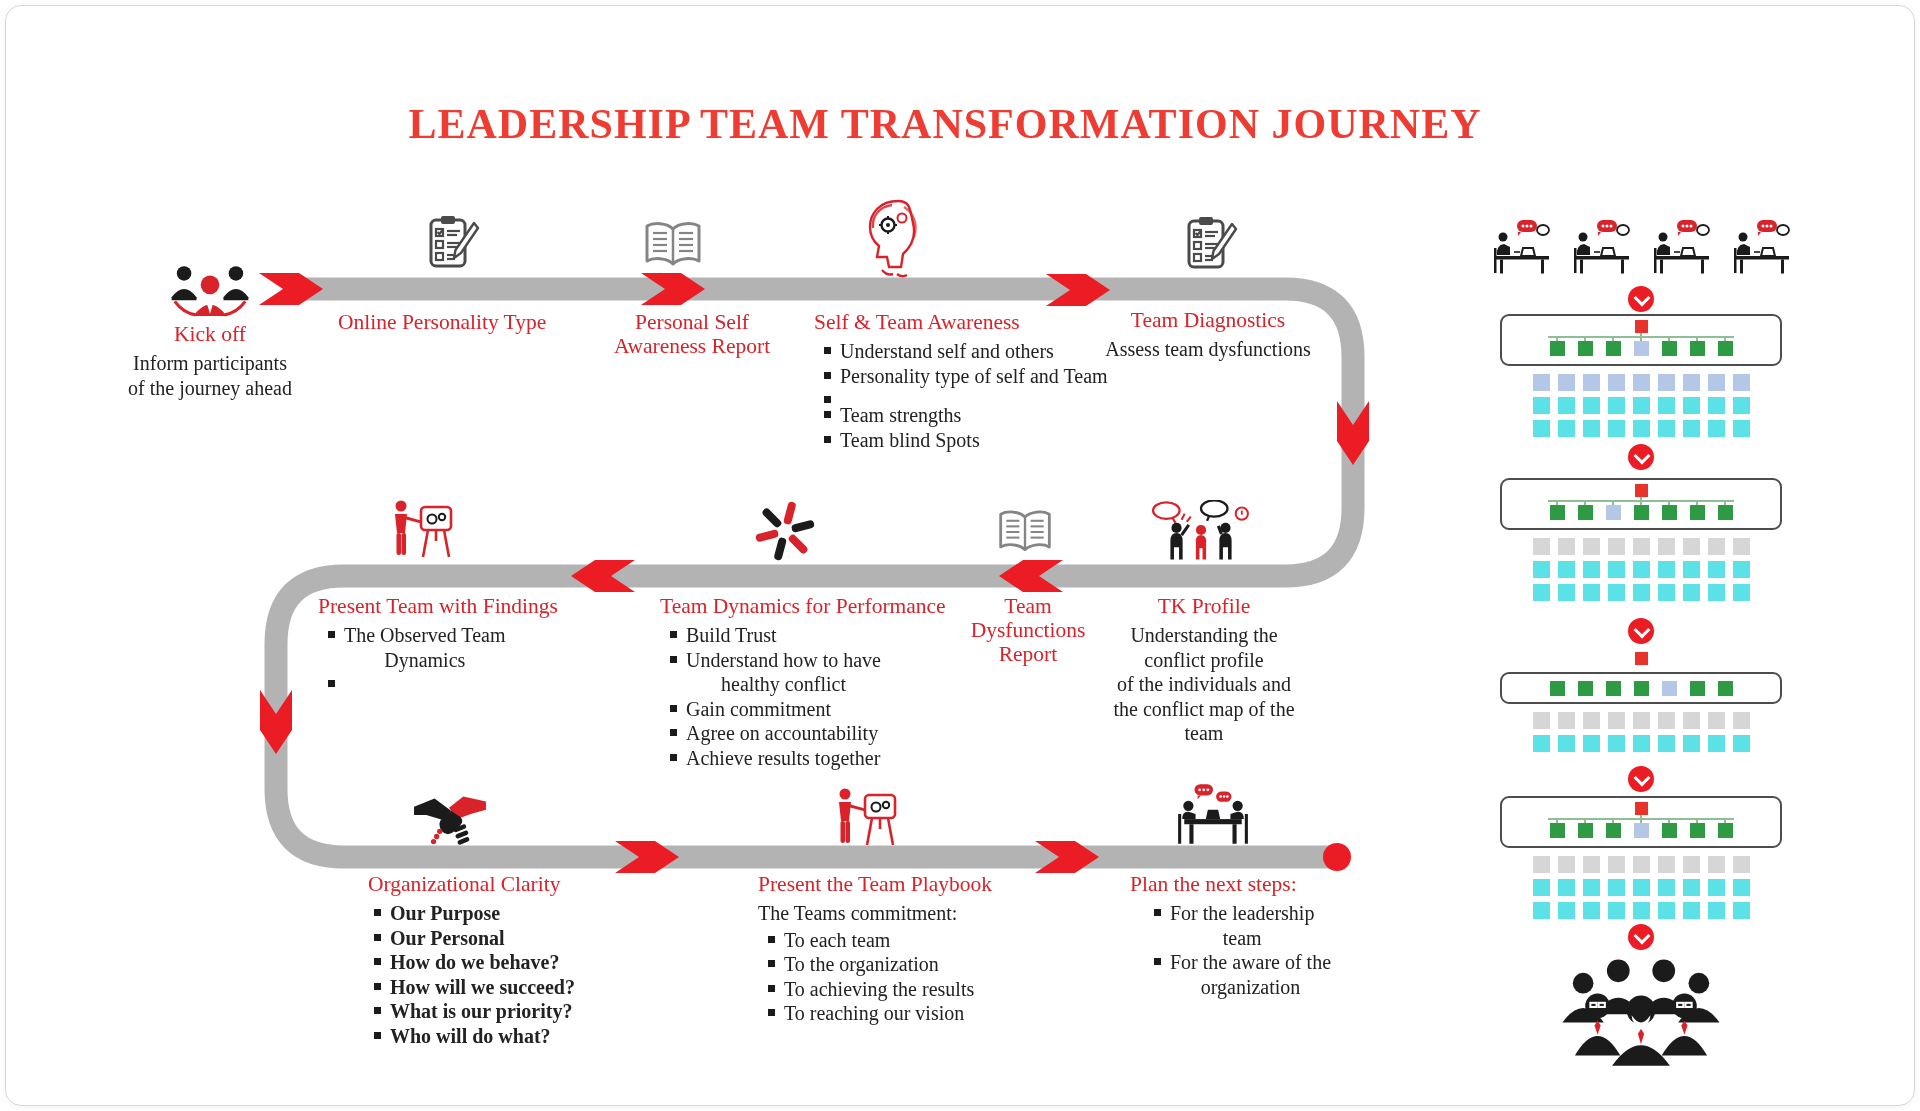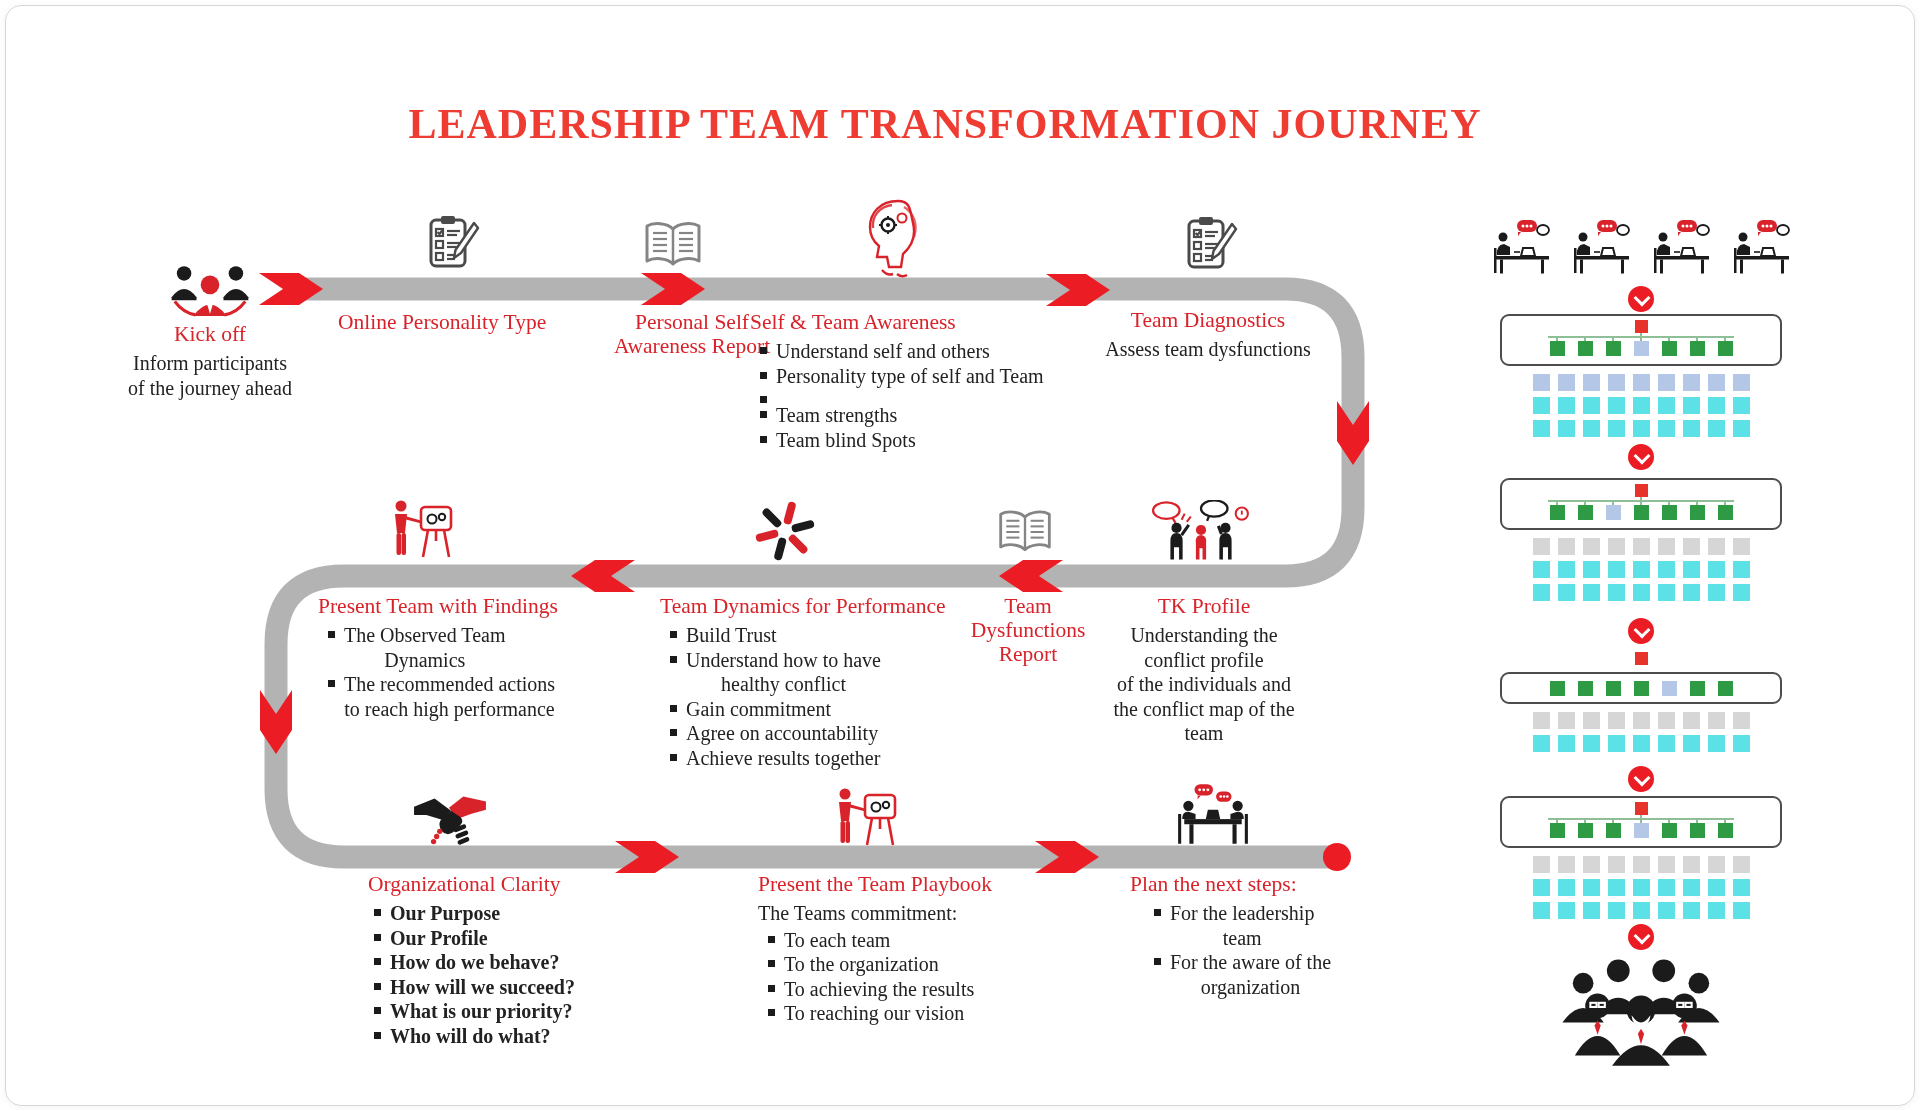--- a/index.html
+++ b/index.html
@@ -23,21 +23,21 @@
   .stage.center{text-align:center;}
   .bl{list-style:none;margin:2px 0 0 0;padding:0;}
   .bl li{display:flex;margin-left:10px;}
   .bl.indent-lg li{margin-left:24px;}
   .bl.indent-sm li{margin-left:6px;font-weight:bold;}
   .bsq{width:7px;height:7px;background:#1b1b1b;margin:8px 9px 0 0;flex:none;}
   .btxt{white-space:pre-line;text-align:center;}
   #t-kickoff{left:80px;top:322px;width:260px;text-align:center;}
   #t-online{left:338px;top:310px;width:268px;}
   #t-personal{left:580px;top:310px;width:224px;text-align:center;}
-  #t-selfteam{left:750px;top:310px;width:312px;}
+  #t-selfteam{left:814px;top:310px;width:312px;}
   #t-diag{left:1080px;top:308px;width:256px;text-align:center;}
   #t-findings{left:318px;top:594px;width:300px;}
   #t-dynamics{left:660px;top:594px;width:320px;}
   #t-dysreport{left:950px;top:594px;width:156px;text-align:center;}
   #t-tk{left:1096px;top:594px;width:216px;text-align:center;}
   #t-orgclarity{left:368px;top:872px;width:290px;}
   #t-playbook{left:758px;top:872px;width:300px;}
   #t-nextsteps{left:1130px;top:872px;width:240px;}
   
   #i-kickoff{left:168px;top:262px;width:84px;height:56px;}
@@ -376,22 +376,20 @@
 <div class="stage" id="t-findings">
   <div class="h">Present Team with Findings</div>
   <ul class="bl">
       <li>
         <span class="bsq"></span>
         <span class="btxt">The Observed Team
 Dynamics</span>
       </li>
       <li>
         <span class="bsq"></span>
-        <span class="btxt">The recommended actions
-to reach high performance</span>
       </li>
     </ul>
 </div>
 
 <div class="stage" id="t-dynamics">
   <div class="h">Team Dynamics for Performance</div>
   <ul class="bl">
       <li>
         <span class="bsq"></span>
         <span class="btxt">Build Trust</span>
@@ -433,21 +431,21 @@
 
 <div class="stage" id="t-orgclarity">
   <div class="h">Organizational Clarity</div>
   <ul class="bl indent-sm">
       <li>
         <span class="bsq"></span>
         <span class="btxt">Our Purpose</span>
       </li>
       <li>
         <span class="bsq"></span>
-        <span class="btxt">Our Profile</span>
+        <span class="btxt">Our Personal</span>
       </li>
       <li>
         <span class="bsq"></span>
         <span class="btxt">How do we behave?</span>
       </li>
       <li>
         <span class="bsq"></span>
         <span class="btxt">How will we succeed?</span>
       </li>
       <li>

